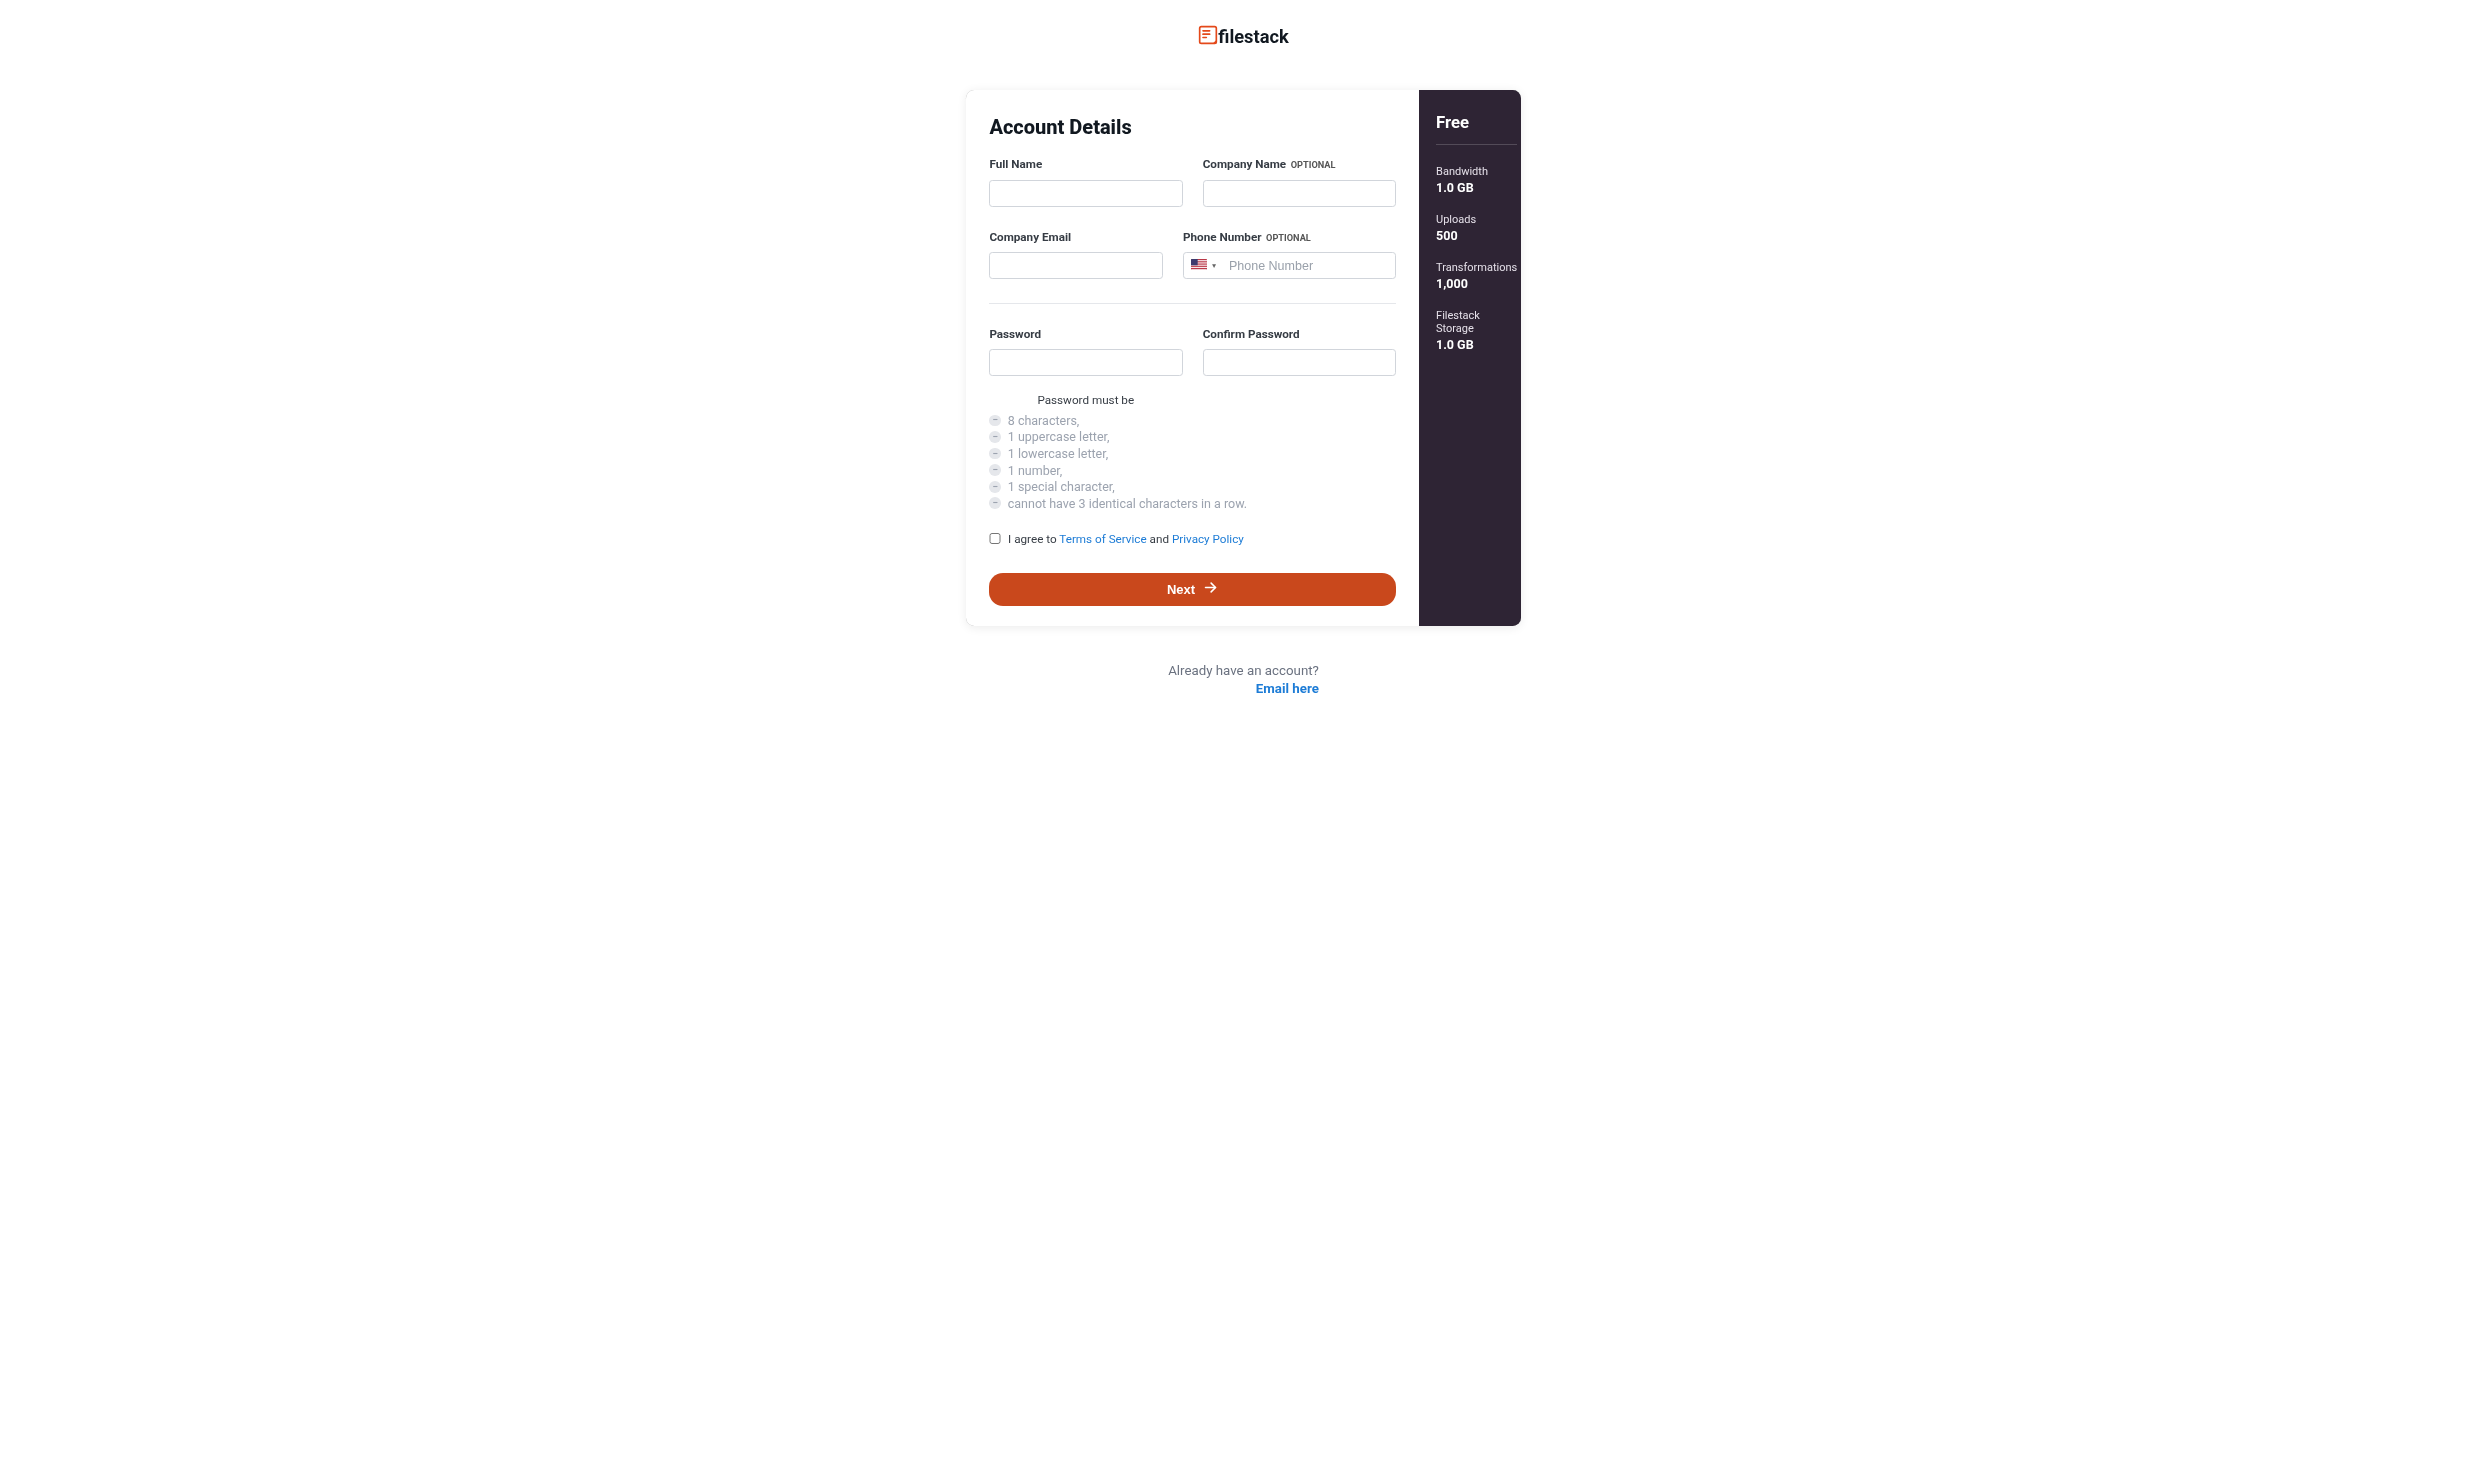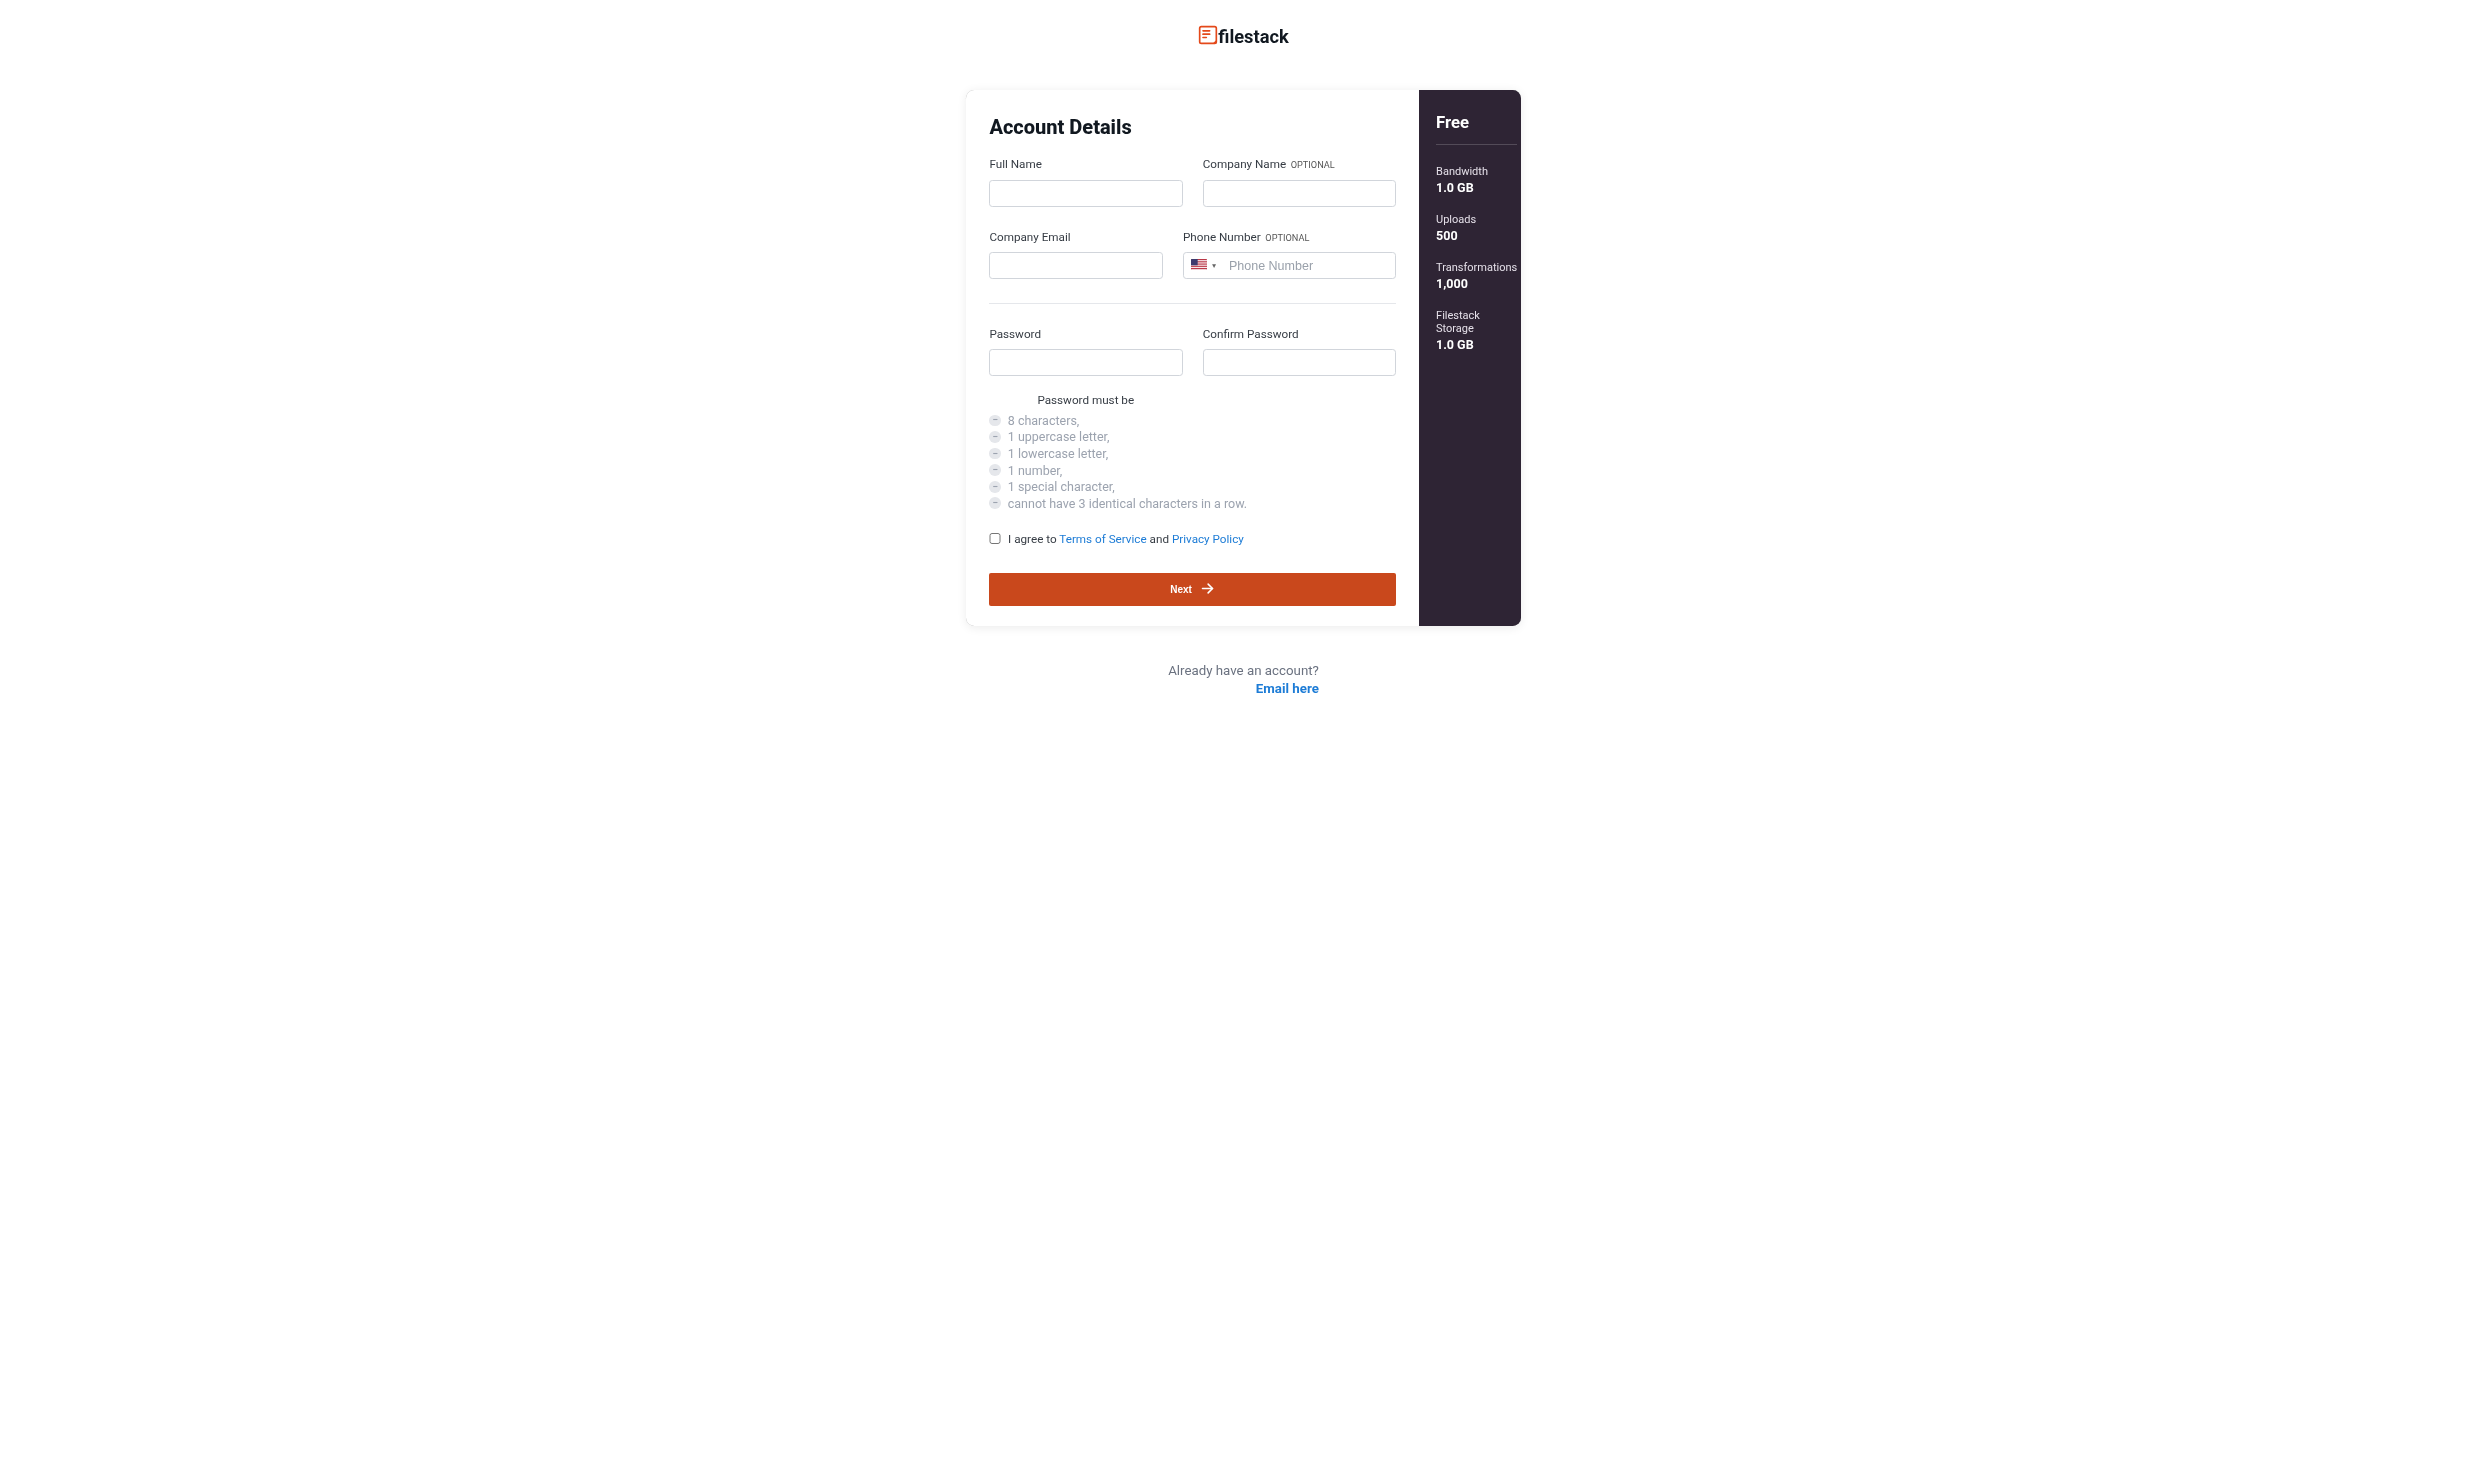--- a/index.html
+++ b/index.html
@@ -63,21 +63,21 @@
     }
     .field {
       flex: 1;
       display: flex;
       flex-direction: column;
     }
     .field-label {
       font-size: 11.7px;
       color: #363c44;
       margin-bottom: 8.3px;
-      font-weight: 400;
+      font-weight: 700;
     }
     .optional-tag {
       font-size: 9.2px;
       color: #555;
       margin-left: 1.7px;
     }
     .text-input {
       height: 27px;
       border: 0.8px solid #d1d5db;
       border-radius: 3.3px;
@@ -175,22 +175,22 @@
     .link {
       color: #1d7cd6;
       text-decoration: none;
     }
     .next-button {
       width: 100%;
       height: 33px;
       background: #c9481c;
       color: #ffffff;
       border: none;
-      border-radius: 2px;
-      font-size: 10px;
+      border-radius: 14px;
+      font-size: 13px;
       font-weight: 700;
       display: flex;
       align-items: center;
       justify-content: center;
       gap: 8.3px;
       cursor: pointer;
     }
     .arrow-icon {
       width: 15px;
       height: 15px;

